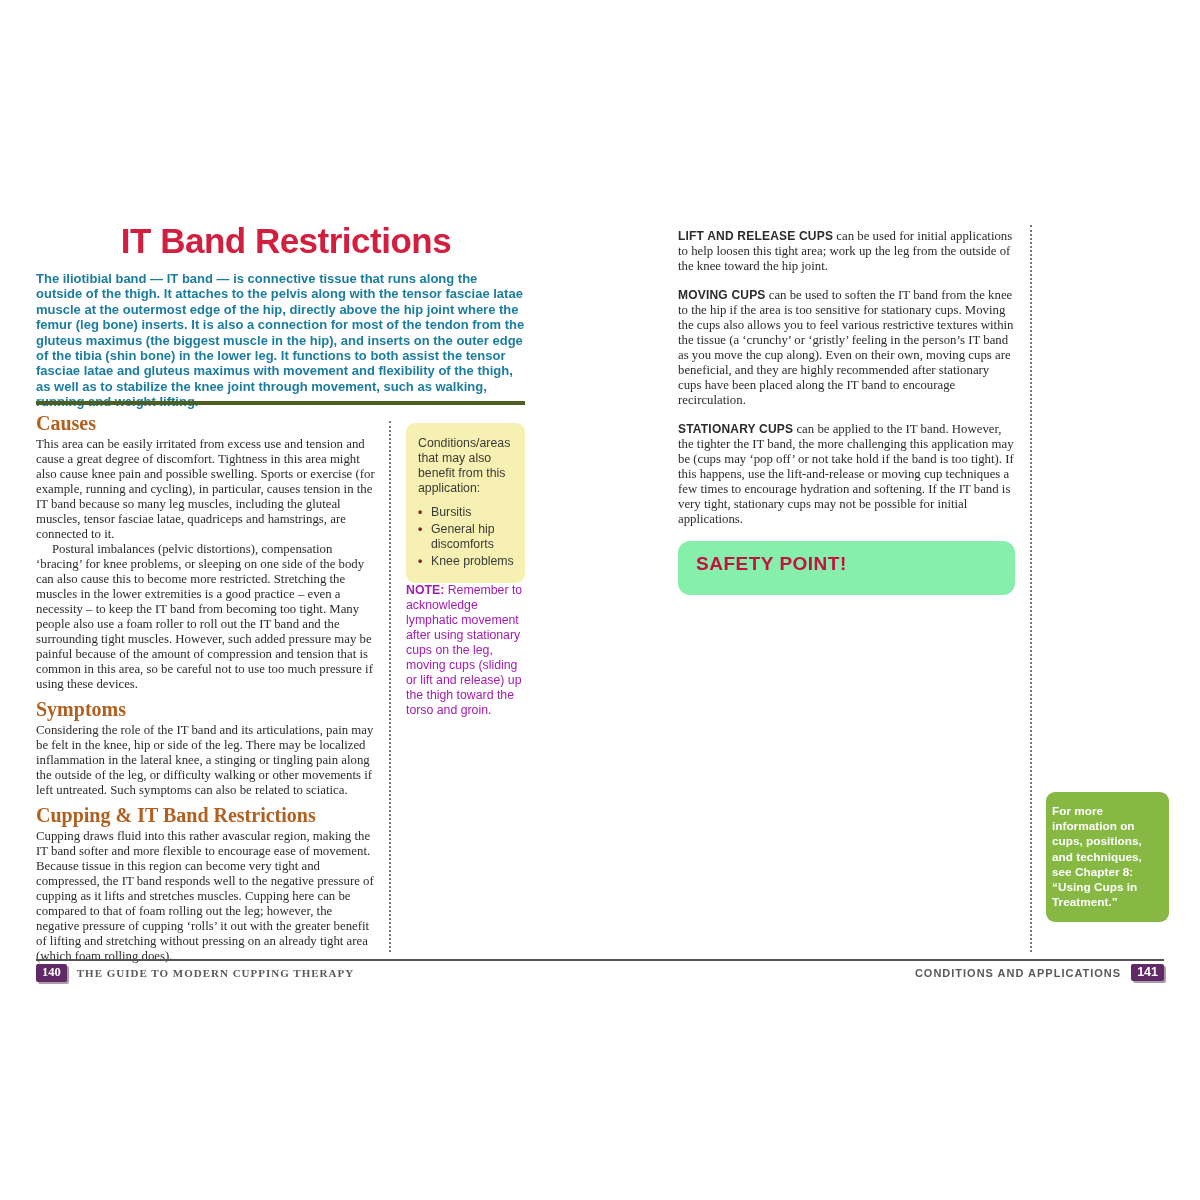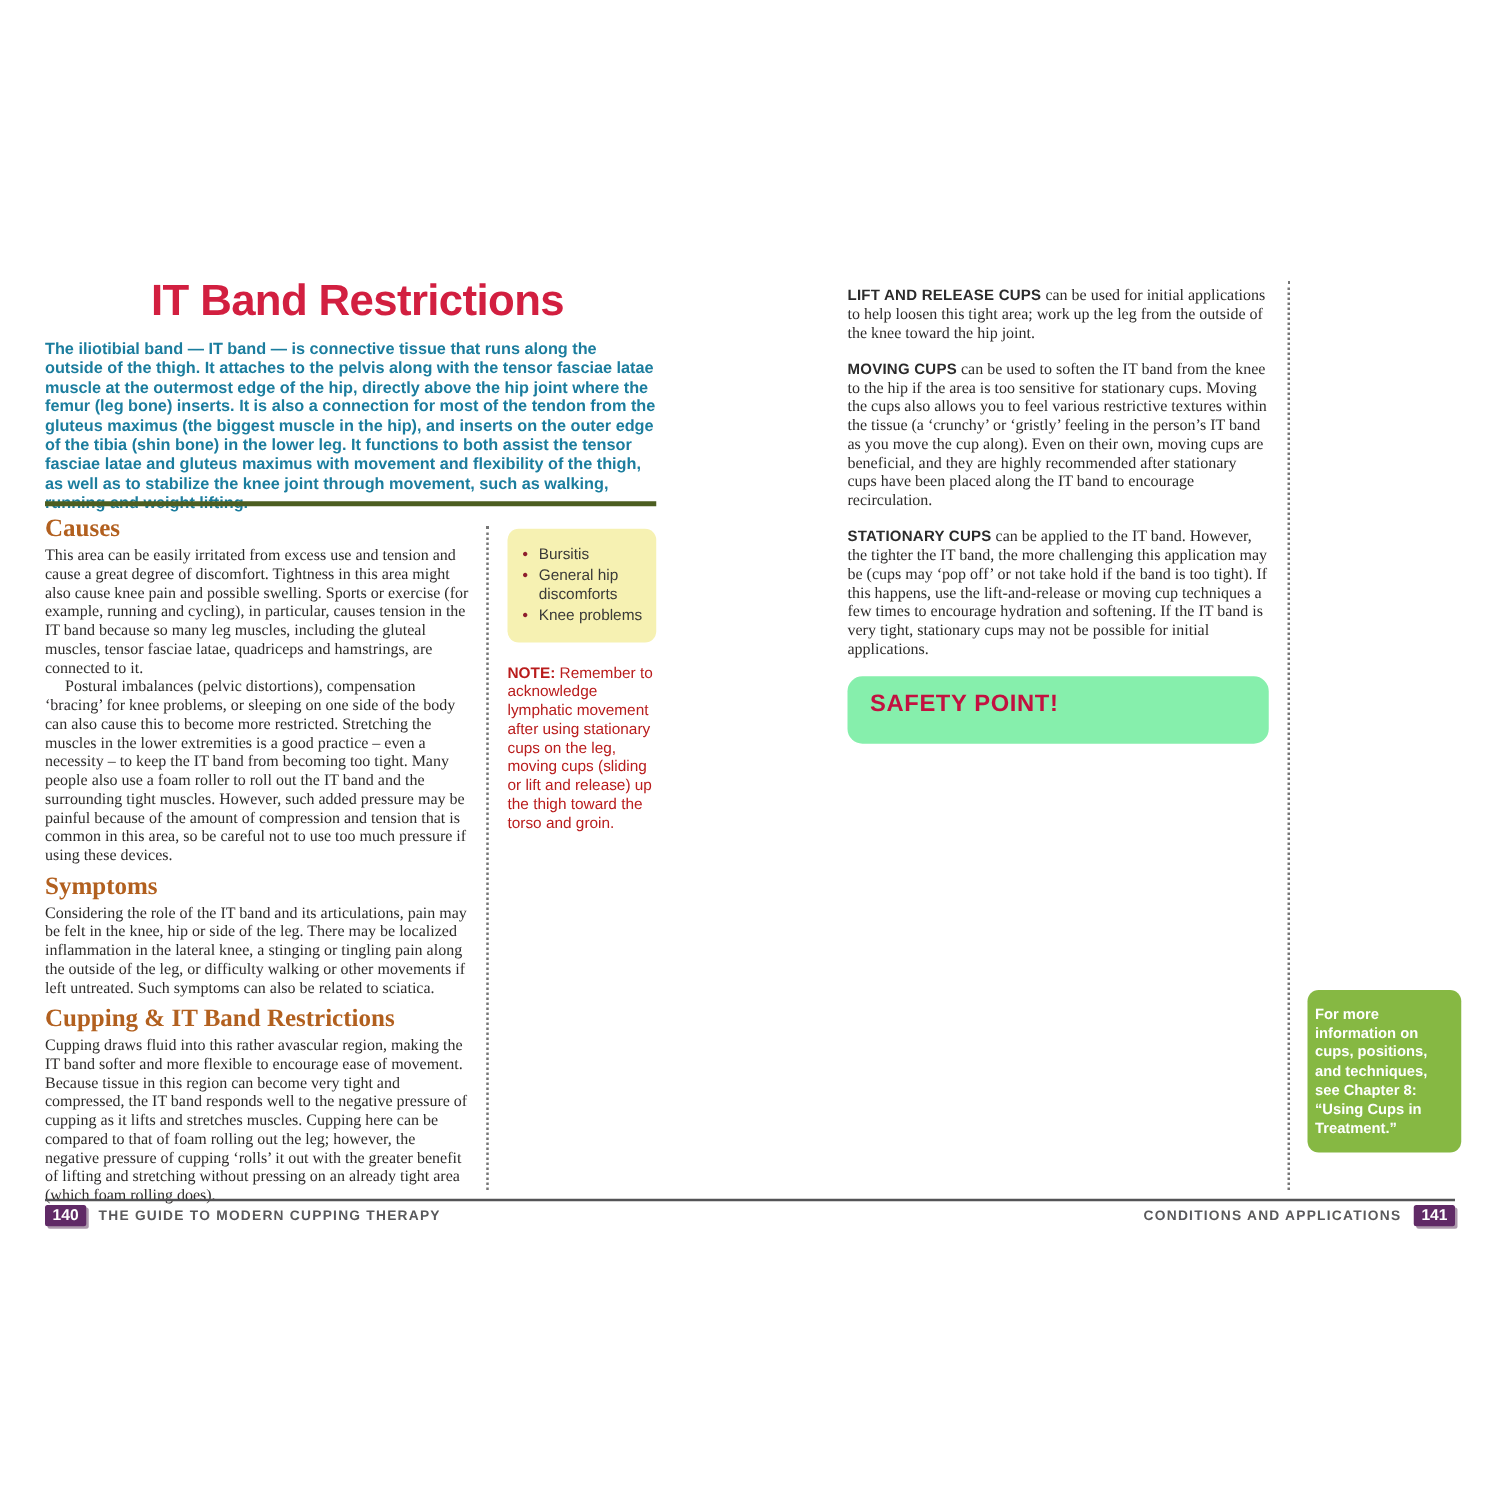--- a/index.html
+++ b/index.html
@@ -57,21 +57,21 @@
   }
   .conditions-box .box-heading { margin-bottom:9px; }
   .conditions-box ul { list-style:none; }
   .conditions-box li {
     position:relative; padding-left:13px; margin-bottom:2px;
   }
   .conditions-box li::before {
     content:"•"; position:absolute; left:0; top:0;
     color:#8e1f2e; font-weight:700;
   }
-  .note-para { margin-top:17px; color:#b91c1c; }
+  .note-para { color:#a21caf; }
   .note-label { font-weight:700; }
 
   
   .col-rmain {
     left:678px; top:229px; width:337px;
     font-family:"Liberation Serif", "DejaVu Serif", serif;
     font-size:12.8px; line-height:15px; color:#2e2c2b;
   }
   .col-rmain p { margin-bottom:14px; }
   .lead-caps {
@@ -94,21 +94,21 @@
 
   .info-box {
     left:1046px; top:792px; width:123px;
     background:#86b843; border-radius:9px;
     padding:12px 6px; text-align:left;
     color:#ffffff; font-size:11.8px; line-height:15.2px; font-weight:700;
   }
 
   
   .footer-line { left:36px; top:959px; width:1128px; height:2px; background:#535356; }
-  .footer-left { left:36px; top:964px; display:flex; align-items:center; gap:10px; }
+  .footer-left { left:36px; top:964px; display:flex; align-items:center; gap:10px;font-family:Liberation Serif, serif; }
   .footer-right { right:36px; top:964px; display:flex; align-items:center; gap:10px; }
   .page-num {
     background:#602a66; color:#ffffff; font-weight:700; font-size:12.5px;
     padding:1px 6px 2px 6px; border-radius:2px;
     box-shadow:2px 2px 0 rgba(70,28,72,0.45);
   }
   .footer-label {
     color:#59595b; font-size:11px; font-weight:700; letter-spacing:1px;
   }
 </style>
@@ -130,20 +130,21 @@
   <p>Considering the role of the IT band and its articulations, pain may be felt in the knee, hip or side of the leg. There may be localized inflammation in the lateral knee, a stinging or tingling pain along the outside of the leg, or difficulty walking or other movements if left untreated. Such symptoms can also be related to sciatica.</p>
 
   <h2 class="sec-heading mt">Cupping &amp; IT Band Restrictions</h2>
   <p>Cupping draws fluid into this rather avascular region, making the IT band softer and more flexible to encourage ease of movement. Because tissue in this region can become very tight and compressed, the IT band responds well to the negative pressure of cupping as it lifts and stretches muscles. Cupping here can be compared to that of foam rolling out the leg; however, the negative pressure of cupping ‘rolls’ it out with the greater benefit of lifting and stretching without pressing on an already tight area (which foam rolling does).</p>
 </div>
 
 <div class="abs divider-v divider-left"></div>
 
 <div class="abs col-mid">
   <div class="conditions-box">
+    <div class="box-heading">Conditions/areas that may also benefit from this application:</div>
     <ul>
       <li>Bursitis</li>
       <li>General hip discomforts</li>
       <li>Knee problems</li>
     </ul>
   </div>
   <p class="note-para"><span class="note-label">NOTE:</span><span> Remember to acknowledge lymphatic movement after using stationary cups on the leg, moving cups (sliding or lift and release) up the thigh toward the torso and groin.</span></p>
 </div>
 
 <div class="abs col-rmain">

